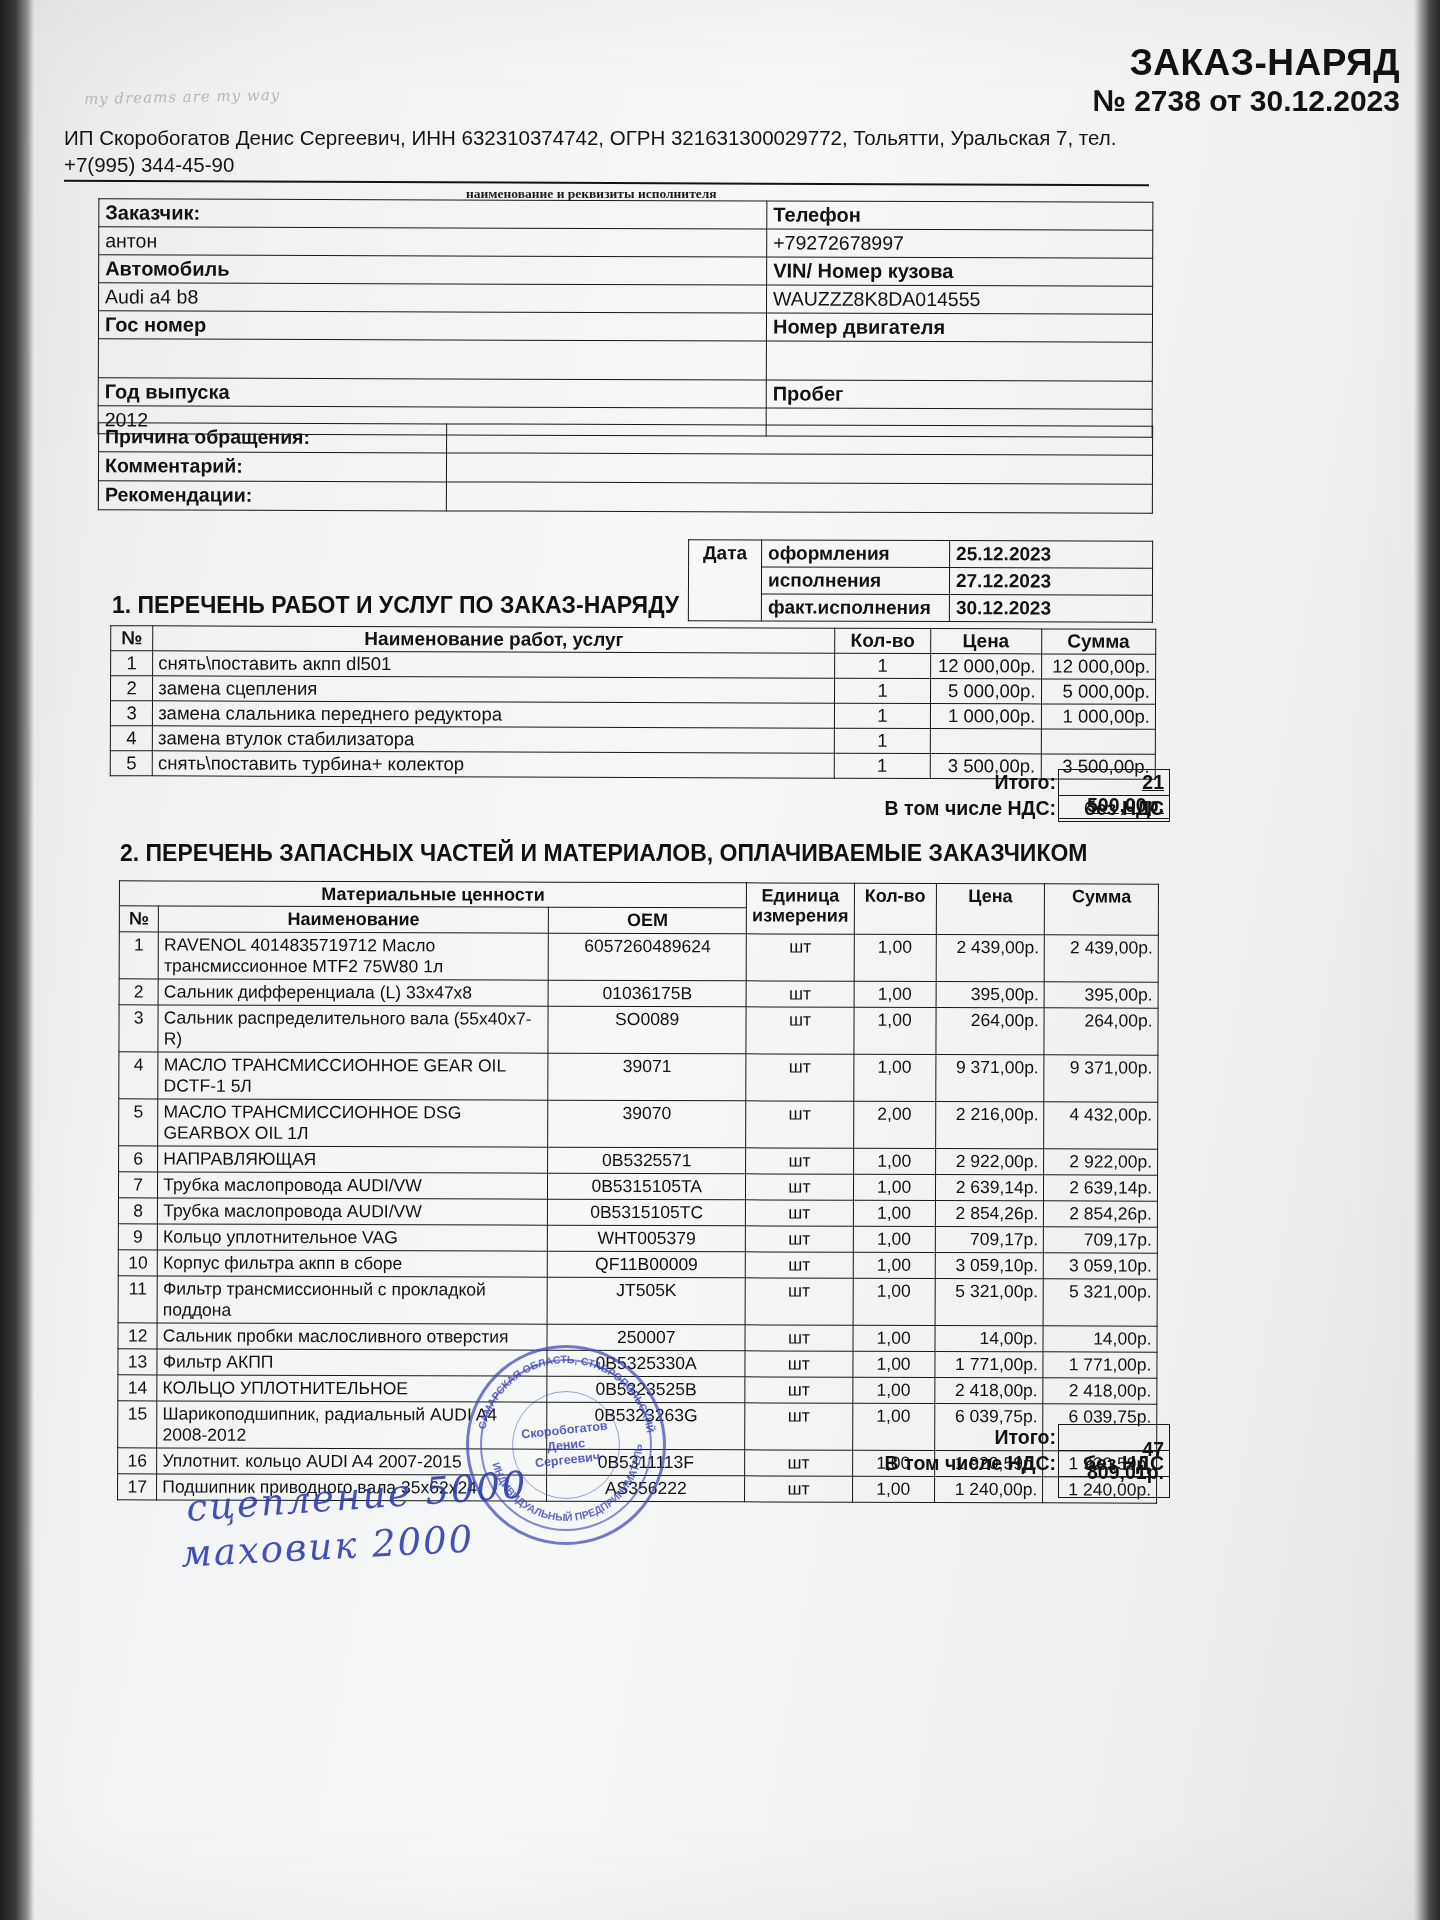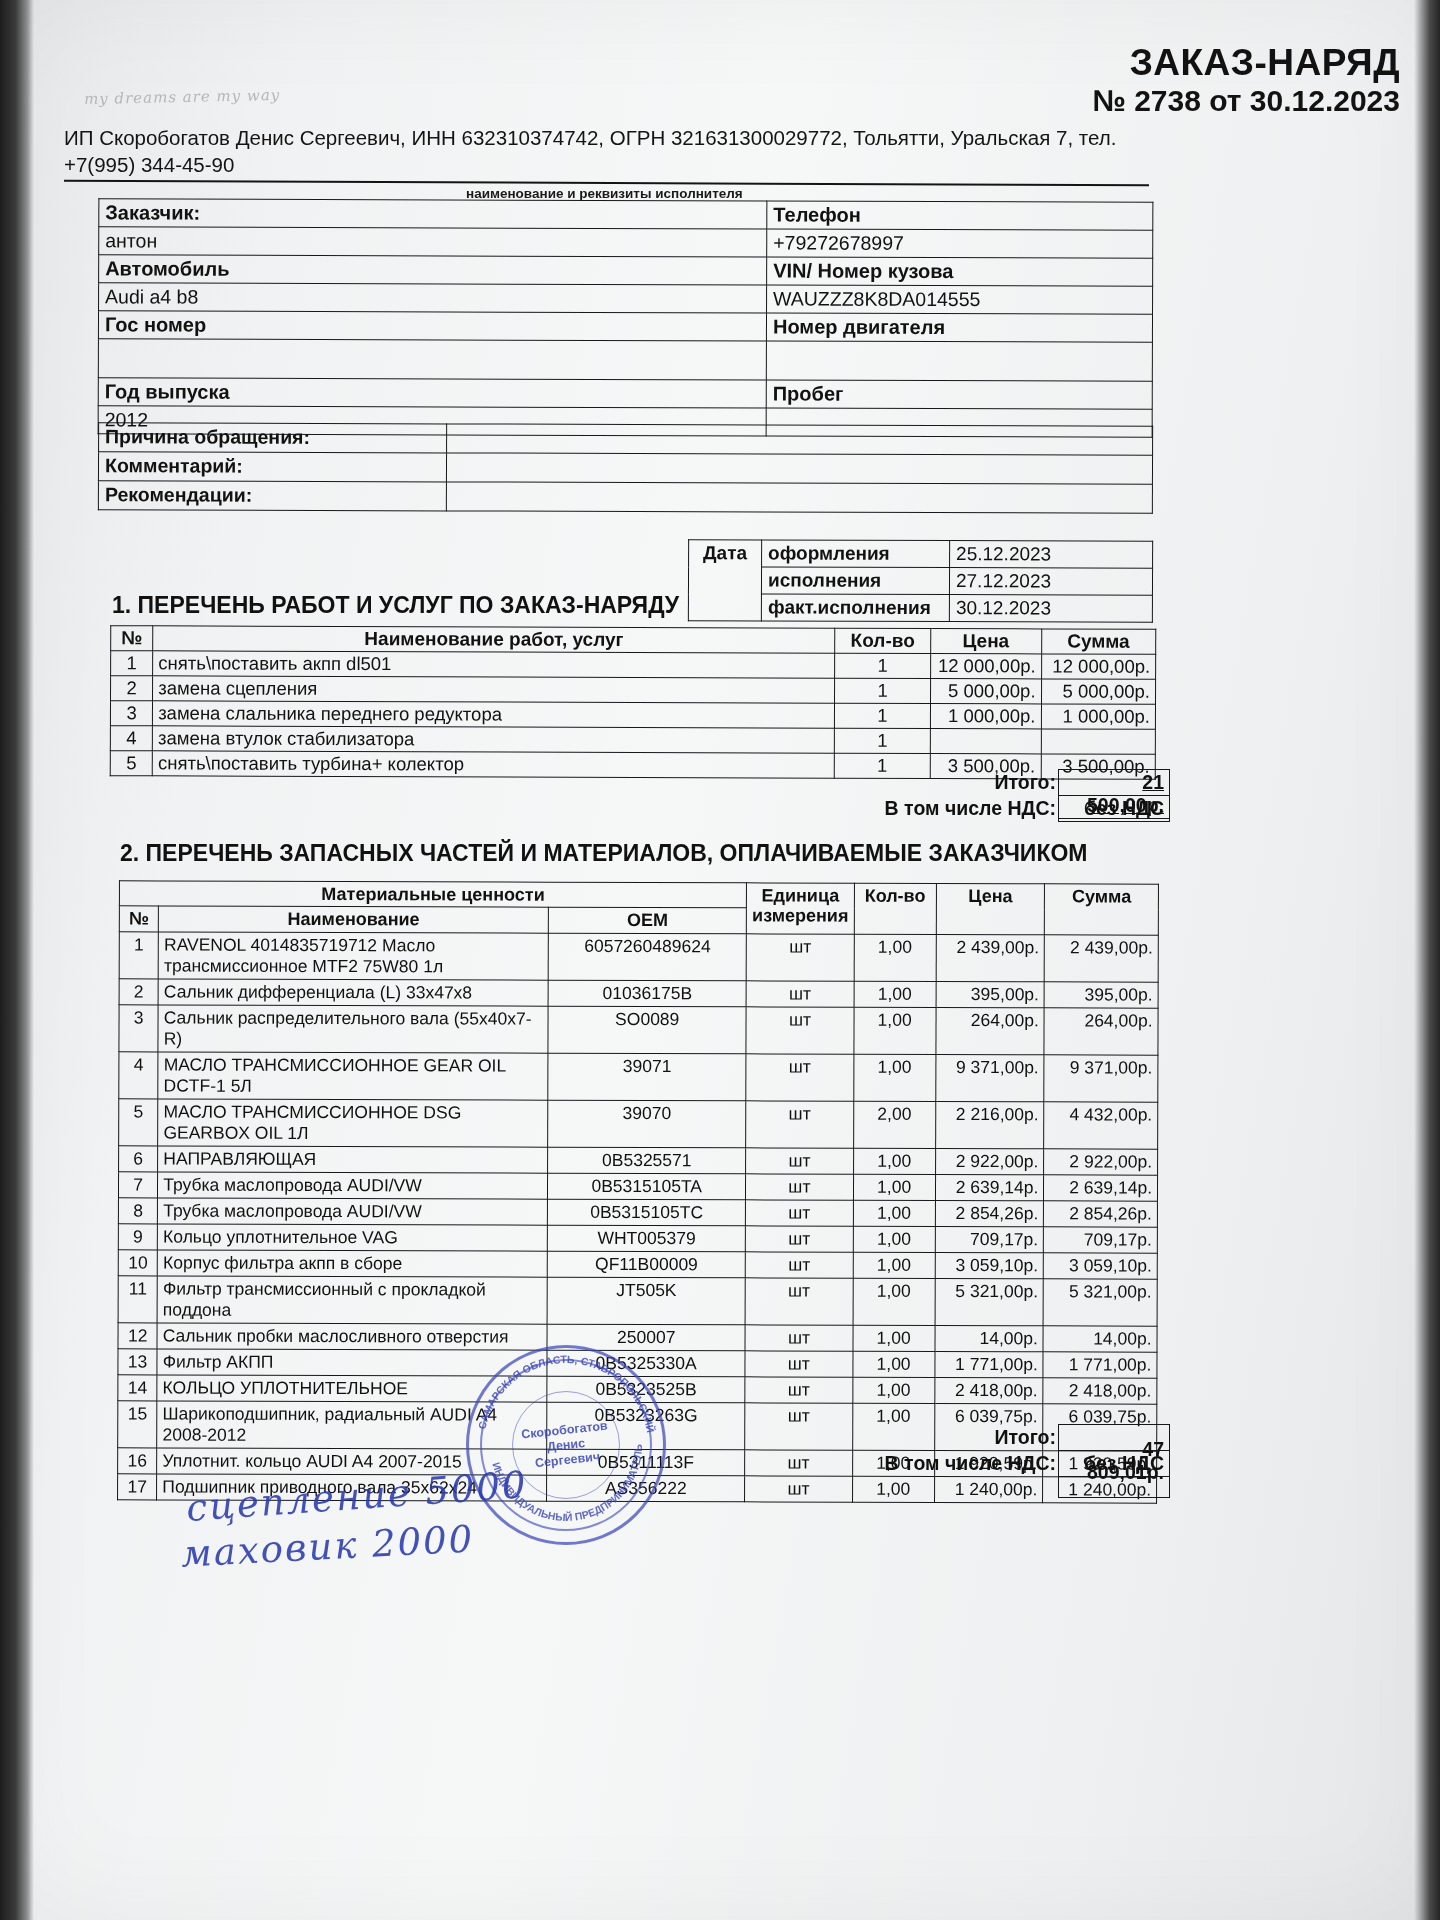--- a/index.html
+++ b/index.html
@@ -24,36 +24,36 @@
   }
   .page{position:absolute;left:36px;top:0;width:1378px;height:1920px;}
   .blk{position:absolute;}
   
   .title{right:14px;top:42px;text-align:right;font-size:37px;font-weight:bold;letter-spacing:.5px;color:#121212;}
   .subtitle{right:14px;top:84px;text-align:right;font-size:30px;font-weight:bold;color:#121212;}
   .watermark{left:48px;top:88px;font-family:"DejaVu Serif",serif;font-size:15px;font-style:italic;
     color:#b4b6b8;letter-spacing:1px;transform:rotate(-1.2deg);}
   .company{left:28px;top:124px;width:1090px;font-size:20.5px;line-height:27px;color:#141414;}
   .rulebar{left:28px;top:182px;width:1085px;height:2px;background:#141414;transform:rotate(.25deg);}
-  .rulecap{left:430px;top:186px;font-size:13.5px;font-weight:bold;color:#1a1a1a;}
+  .rulecap{left:430px;top:186px;font-size:13.5px;font-weight:bold;color:#1a1a1a;font-family:Liberation Serif, serif;}
   
   table{border-collapse:collapse;}
   .gt td,.gt th{border:1.6px solid #16181a;padding:2px 6px;font-size:19px;color:#121212;vertical-align:top;}
   .cust{left:62px;top:200px;width:1055px;transform:rotate(.18deg);}
   .cust td{height:23px;}
   .cust .lab{font-weight:bold;font-size:20px;}
   .cust .val{font-size:19.5px;font-weight:normal;}
   .cust .cL{width:655px;}
   
   .reason{left:62px;top:424px;width:1055px;transform:rotate(.2deg);}
   .reason td{height:24px;font-weight:bold;font-size:19.5px;}
   .reason .rl{width:335px;}
   
   .dates{left:652px;top:540px;width:465px;transform:rotate(.2deg);}
-  .dates td{font-size:19px;height:22px;}
+  .dates td{font-size:19px;height:22px;font-weight:bold;}
   .dates .dlab{font-weight:bold;text-align:center;width:60px;}
   .dates .dname{font-weight:bold;width:175px;}
   .dates .dval{width:190px;}
   
   .sect{font-size:23px;font-weight:bold;color:#111;}
   .sect1{left:76px;top:592px;}
   .sect2{left:84px;top:840px;}
   
   .works{left:74px;top:627px;width:1046px;transform:rotate(.2deg);}
   .works td{font-size:18.5px;height:21px;padding:1px 5px;}

